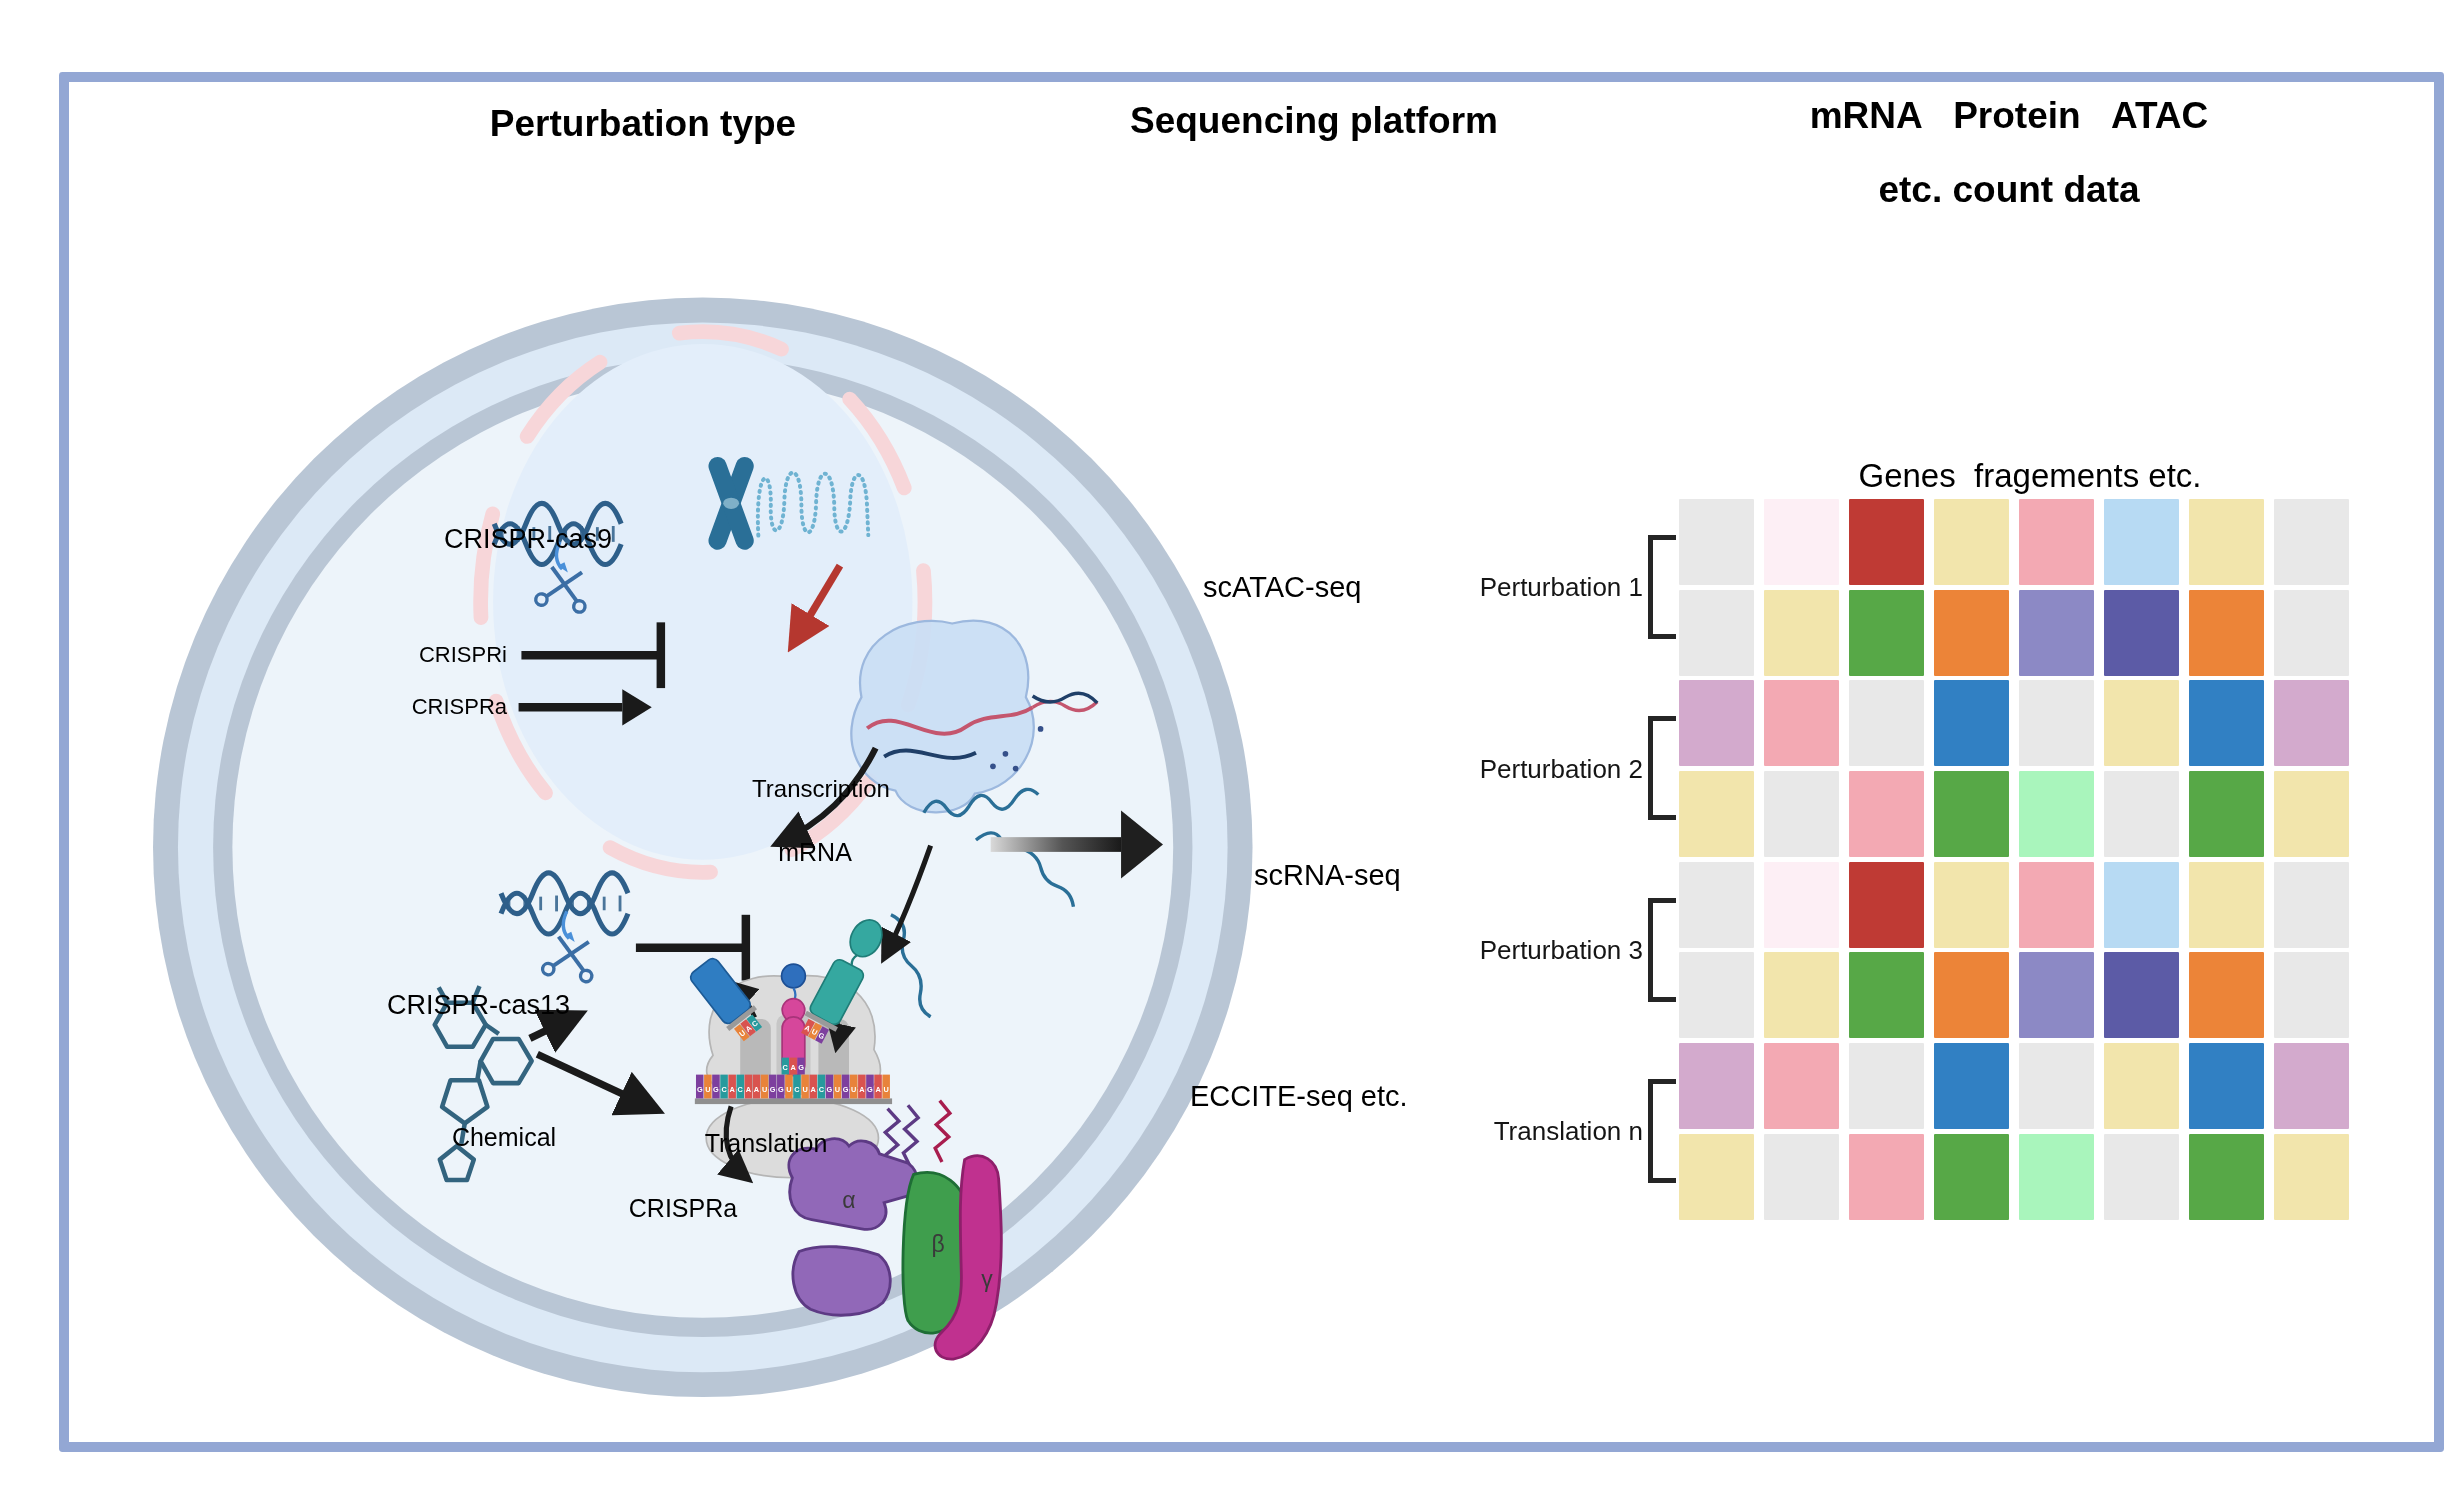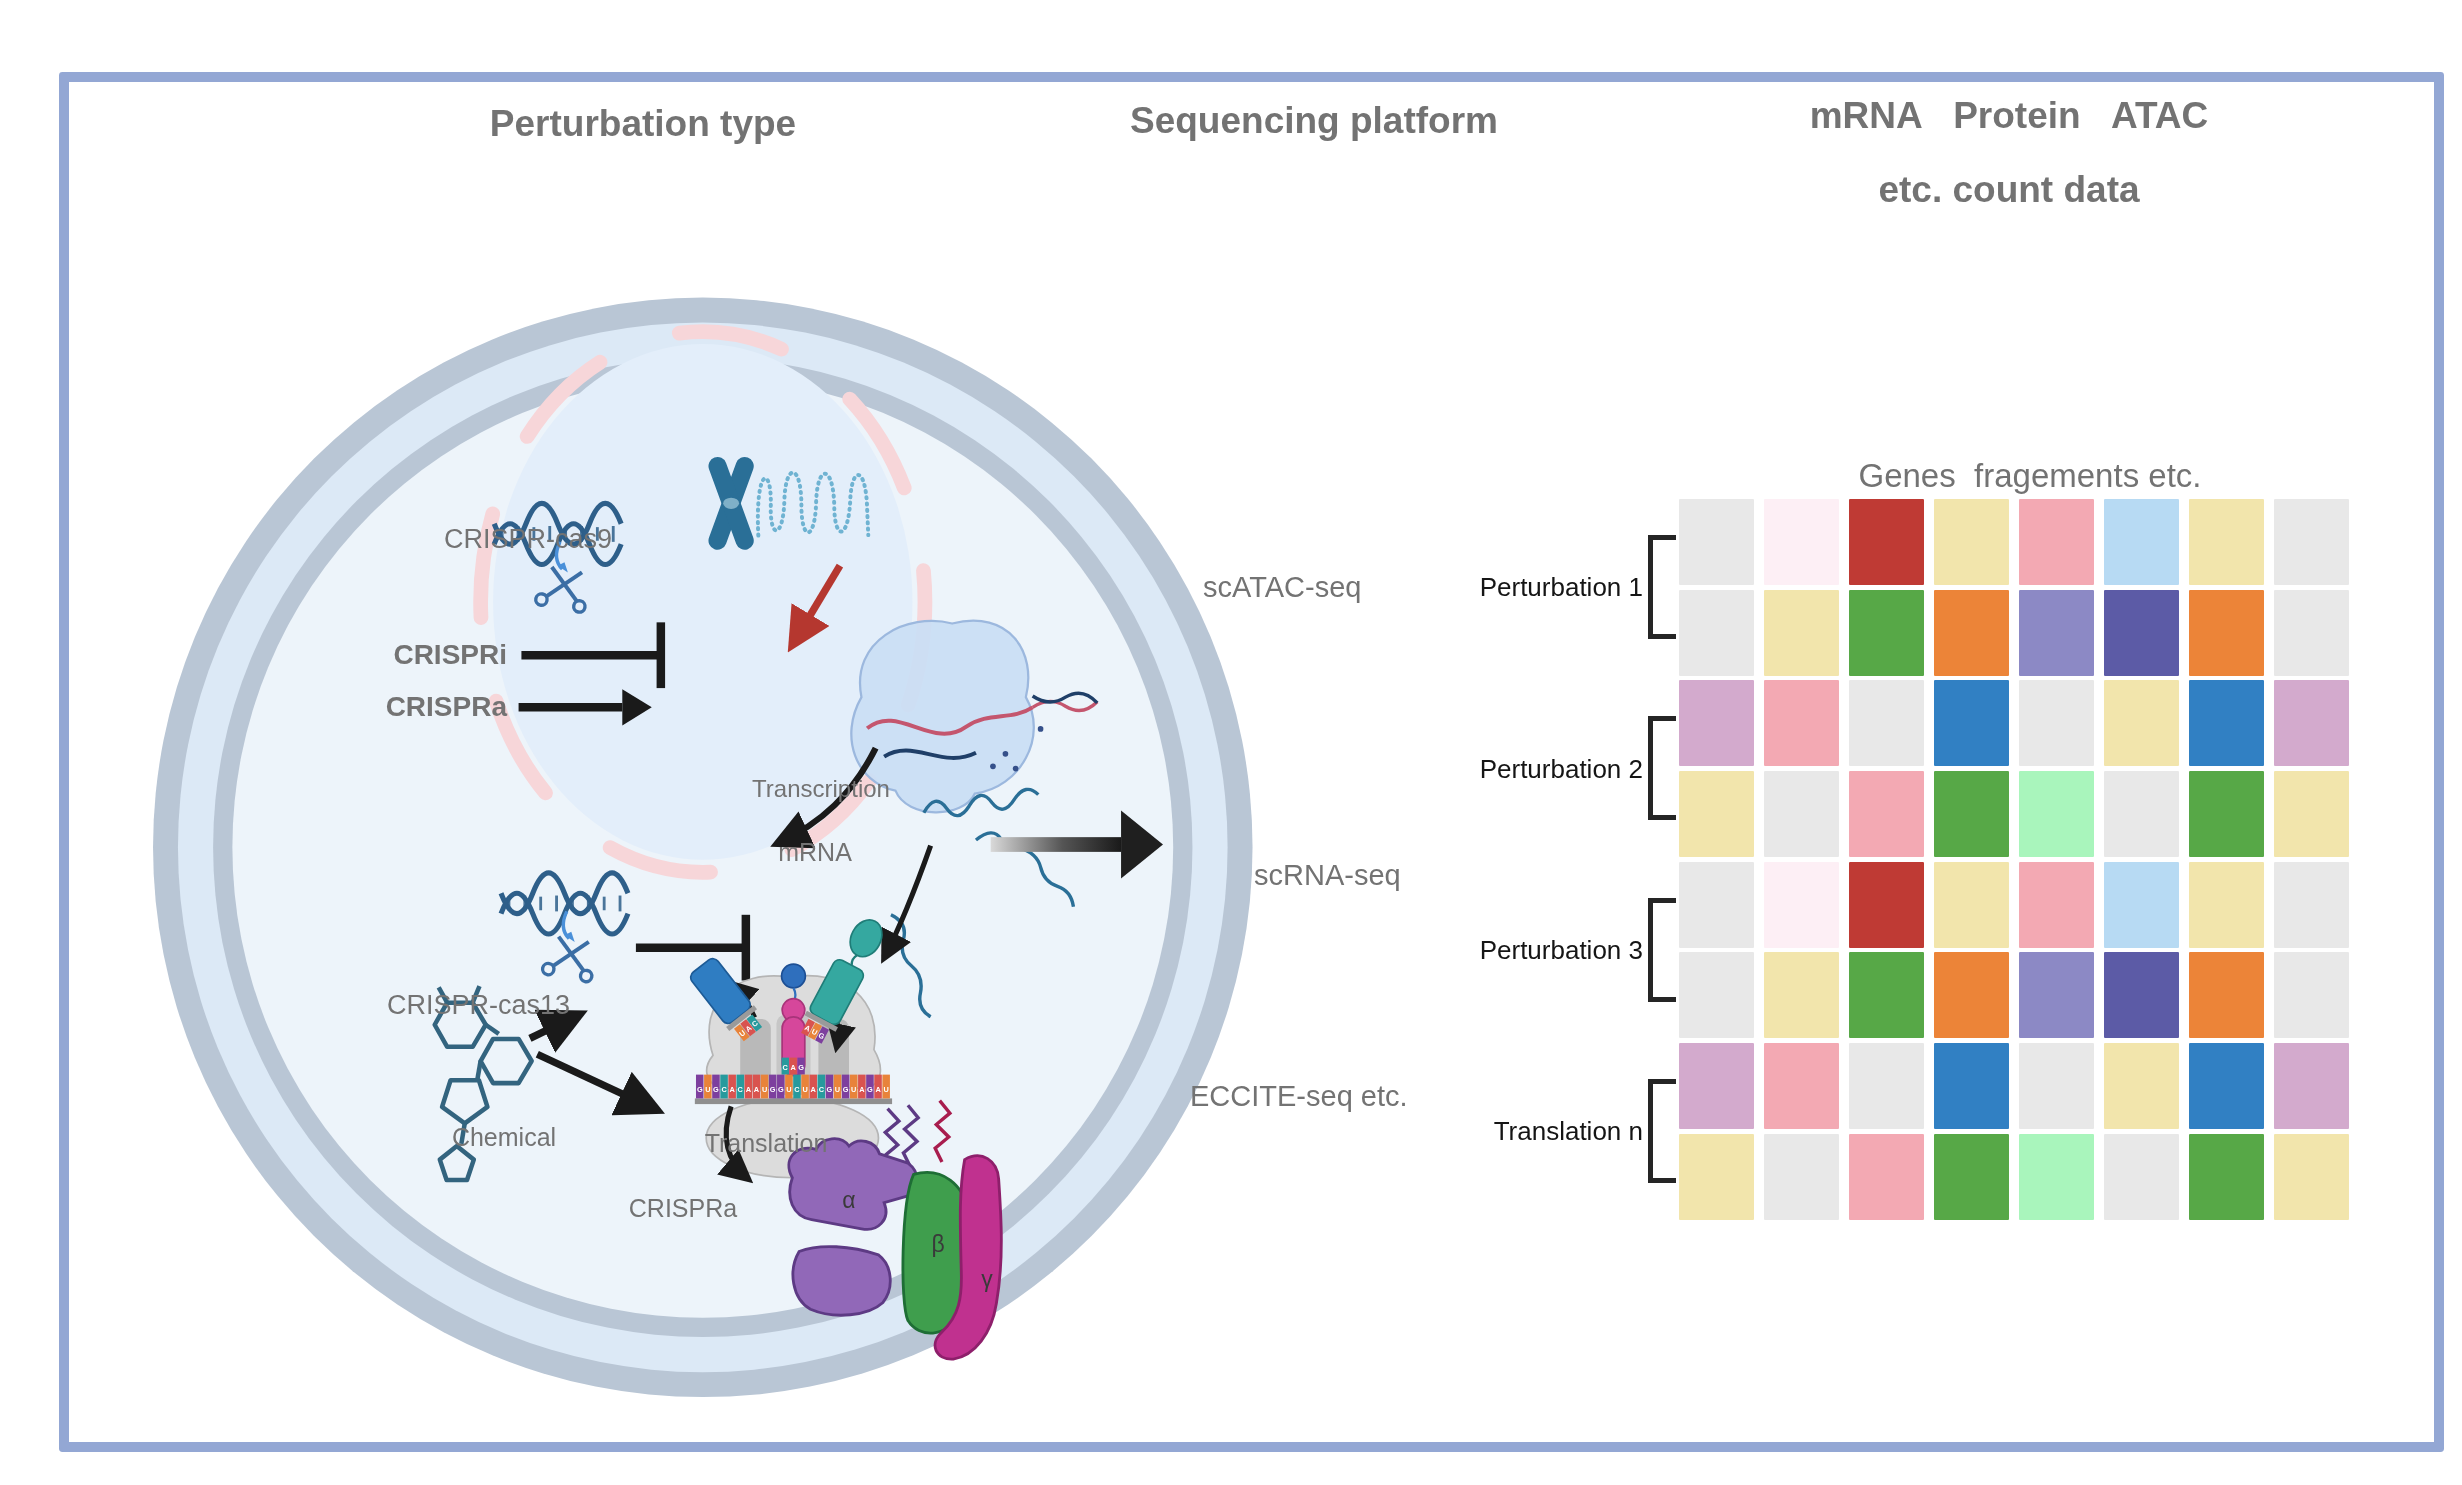--- a/index.html
+++ b/index.html
@@ -3,26 +3,26 @@
 <meta charset="utf-8">
 <style>
   html,body{margin:0;padding:0;background:#ffffff;}
   body{width:2462px;height:1485px;position:relative;overflow:hidden;
        font-family:"Liberation Sans",sans-serif;color:#111;}
   #frame{position:absolute;left:59px;top:72px;width:2365px;height:1360px;
          border:10.2px solid #93a7d4;border-radius:3.4px;}
   svg{position:absolute;left:0;top:0;}
   svg text{font-family:"Liberation Sans",sans-serif;font-weight:700;}
   .lbl{position:absolute;transform:translate(-50%,-50%);font-size:25px;
-       color:#737373;white-space:pre;line-height:1.1;}
+       color:#000000;white-space:pre;line-height:1.1;}
   .lbl.r{transform:translate(-100%,-50%);}
   .lbl.l{transform:translate(0,-50%);}
   .h{font-weight:700;font-size:37px;}
   .plat{font-size:29px;}
-  .f48{font-size:27px;margin-top:48px;} .f46{font-size:28px;font-weight:bold;} .f42{font-size:24px;}
+  .f48{font-size:27px;margin-top:48px;} .f46{font-size:22px;} .f42{font-size:24px;}
   .greek{font-size:23px;color:#3a3a3a;}
   .cell{position:absolute;width:75px;height:86px;border-radius:1.1px;}
   .bracket{position:absolute;left:1648px;width:23px;height:94px;
            border:5.1px solid #252525;border-right:none;}
   .grouplbl{position:absolute;left:1643px;font-size:26px;white-space:nowrap;
             transform:translate(-100%,-50%);color:#151515;}
 </style>
 </head>
 <body>
 

